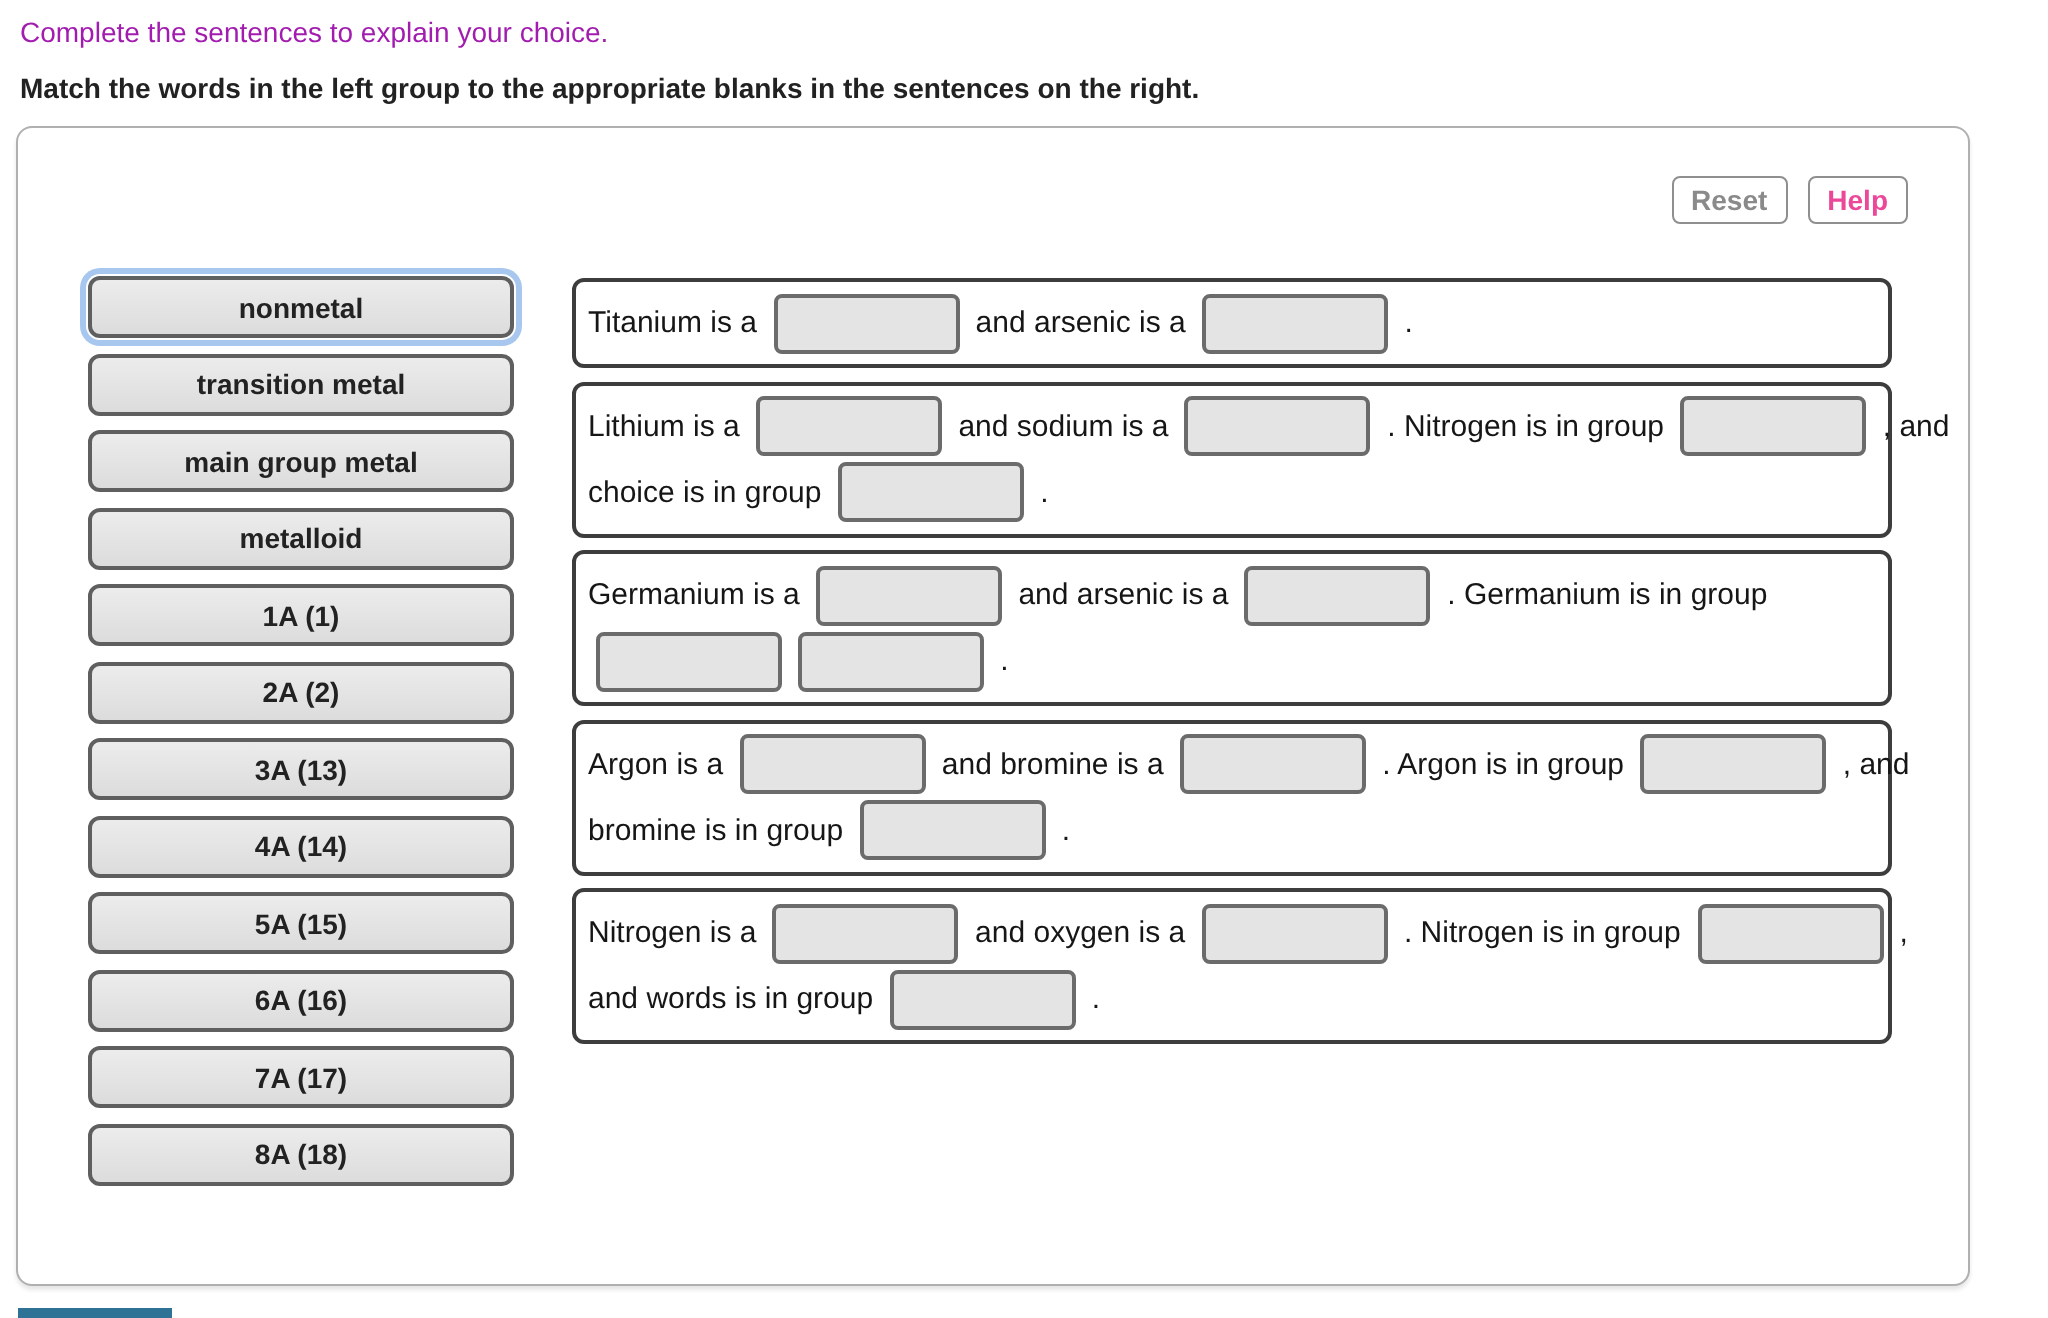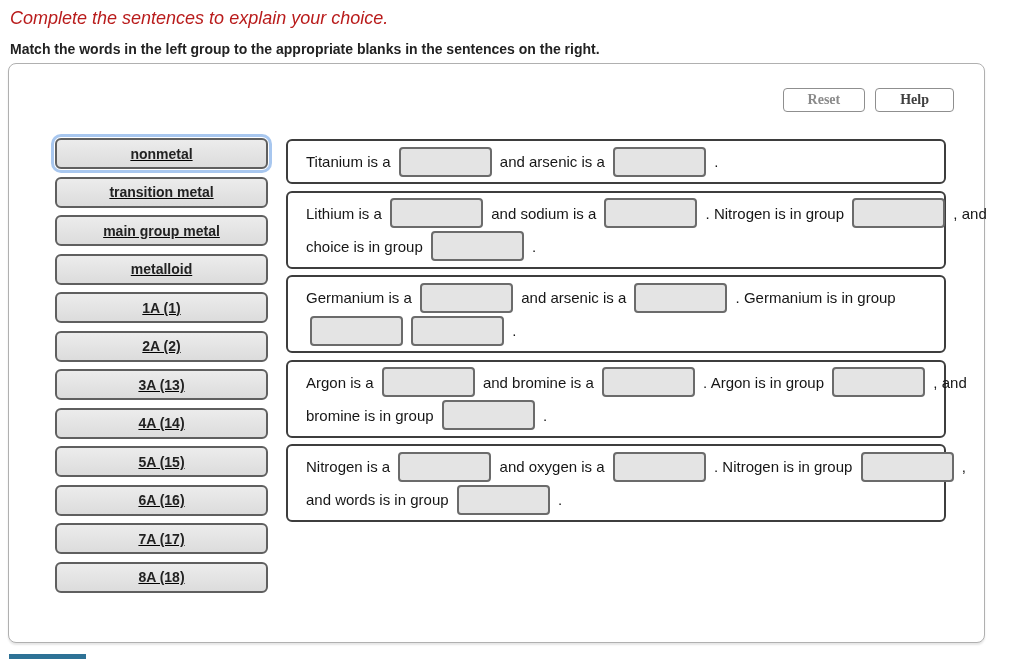--- a/index.html
+++ b/index.html
@@ -4,54 +4,53 @@
 <style>
   * { margin: 0; padding: 0; box-sizing: border-box; }
   html, body {
     width: 1024px; height: 659px;
     background: #ffffff;
     font-family: "Liberation Sans", "DejaVu Sans", sans-serif;
     overflow: hidden;
     position: relative;
   }
   .instructions { position: absolute; left: 10px; top: 8px; }
-  .instr-line1 { font-size: 18px; color: #b91c1c; font-style: italic; }
+  .instr-line1 { font-size: 14px; color: #a21caf; }
   .instr-line2 { font-size: 14px; font-weight: bold; color: #222; margin-top: 12px; }
 
   .panel {
     position: absolute;
     left: 8px; top: 63px;
     width: 977px; height: 580px;
     background: #ffffff;
     border: 1px solid #b0b0b0;
     border-radius: 8px;
     box-shadow: 0 2px 2px rgba(0,0,0,0.10);
   }
 
   .toolbar {
     position: absolute; top: 24px; right: 30px;
     display: flex; gap: 10px;
   }
   .toolbar button {
-    font-family: Liberation Serif, serif;
+    font-family: Liberation Sans, sans-serif;
     font-size: 14px; font-weight: bold;
     background: #ffffff;
     border: 1px solid #8f8f8f;
     border-radius: 4px;
-    padding: 3px 24px;
+    padding: 3px 9px;
     height: 24px;
     cursor: pointer;
   }
   .btn-reset { color: #8a8a8a; }
-  .btn-help  { color: #404040; border-color: #6e6e6e; }
+  .btn-help  { color: #ec4899; border-color: #6e6e6e; }
 
   .word-bank {
-    position: absolute; left: 46px; top: 74px;
+    position: absolute; left: 35px; top: 74px;
     width: 213px;
-    text-decoration: underline;
   }
   .tile {
     width: 213px; height: 31px;
     margin-bottom: 7.5px;
     background: linear-gradient(180deg, #ececec, #dcdcdc);
     border: 2px solid #5f5f5f;
     border-radius: 6px;
     display: flex; align-items: center; justify-content: center;
     font-size: 14px; font-weight: bold; color: #222;
     cursor: pointer;
@@ -62,21 +61,21 @@
 
   .sentence-list {
     position: absolute; left: 277px; top: 75px;
     width: 660px;
   }
   .sentence-box {
     width: 660px;
     border: 2px solid #3d3d3d;
     border-radius: 6px;
     background: #ffffff;
-    padding: 4px 16px;
+    padding: 4px 4px;
     margin-bottom: 6.5px;
   }
   .sentence-line {
     display: flex; align-items: center;
     height: 33px;
     white-space: pre;
     font-size: 15px; color: #161616;
     padding-left: 2px;
   }
   .blank {

